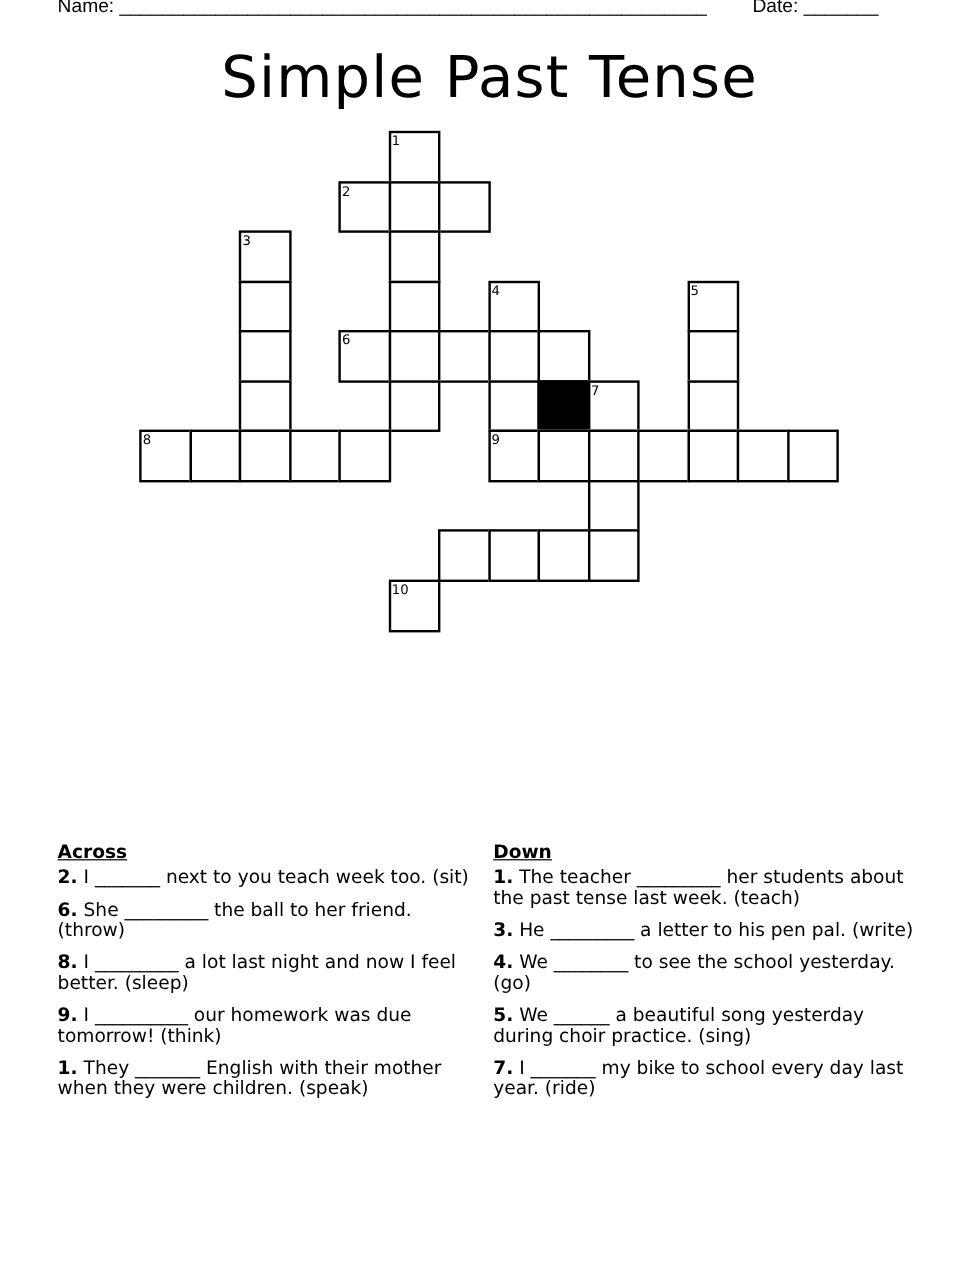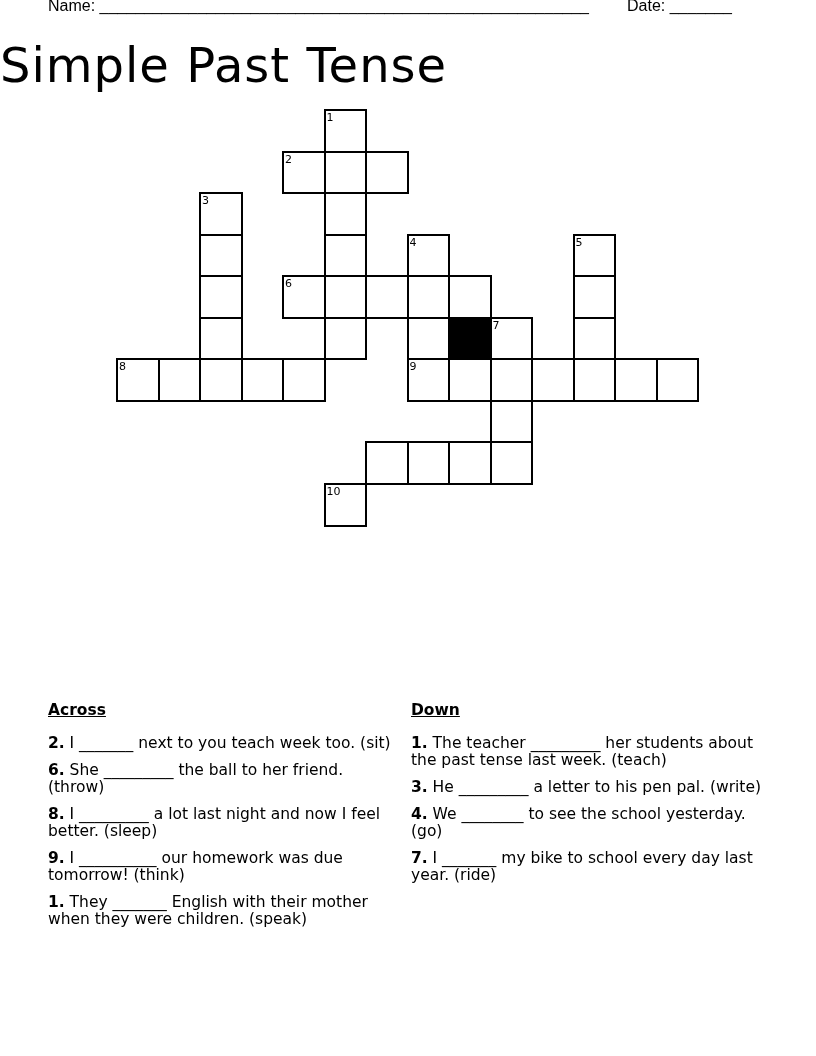--- a/index.html
+++ b/index.html
@@ -28,20 +28,21 @@
       left: 627px;
       font-family: "Liberation Sans", sans-serif;
       font-size: 16px;
       white-space: nowrap;
     }
     .title {
       position: absolute;
       top: 30px;
       left: 0;
       width: 816px;
+      text-align: center;
       font-family: "DejaVu Sans", sans-serif;
       font-size: 48px;
       letter-spacing: 1px;
       line-height: 70px;
     }
     .grid {
       position: absolute;
       left: 117px;
       top: 110px;
       width: 581px;
@@ -69,21 +70,21 @@
     .clues {
       position: absolute;
       top: 702px;
       font-family: "DejaVu Sans", sans-serif;
       font-size: 15.5px;
       line-height: 17px;
     }
     .clues.across { left: 48px; width: 350px; }
     .clues.down { left: 411px; width: 350px; }
     .clues h3 {
-      margin: 0 0 16px 0;
+      margin: 0 0 4px 0;
       font-size: 15.5px;
       font-weight: bold;
       text-decoration: underline;
     }
     .clue {
       margin-bottom: 10px;
     }
     .clue .clue-num {
       font-weight: bold;
     }
@@ -167,14 +168,15 @@
   <div class="clue"><span class="clue-num">8.</span><span> I _________ a lot last night and now I feel better. (sleep)</span></div>
   <div class="clue"><span class="clue-num">9.</span><span> I __________ our homework was due tomorrow! (think)</span></div>
   <div class="clue"><span class="clue-num">1.</span><span> They _______ English with their mother when they were children. (speak)</span></div>
 </div>
 
 <div class="clues down">
   <h3>Down</h3>
   <div class="clue"><span class="clue-num">1.</span><span> The teacher _________ her students about the past tense last week. (teach)</span></div>
   <div class="clue"><span class="clue-num">3.</span><span> He _________ a letter to his pen pal. (write)</span></div>
   <div class="clue"><span class="clue-num">4.</span><span> We ________ to see the school yesterday. (go)</span></div>
+  <div class="clue"><span class="clue-num">5.</span><span> We ______ a beautiful song yesterday during choir practice. (sing)</span></div>
   <div class="clue"><span class="clue-num">7.</span><span> I _______ my bike to school every day last year. (ride)</span></div>
 </div>
 
 </body></html>

